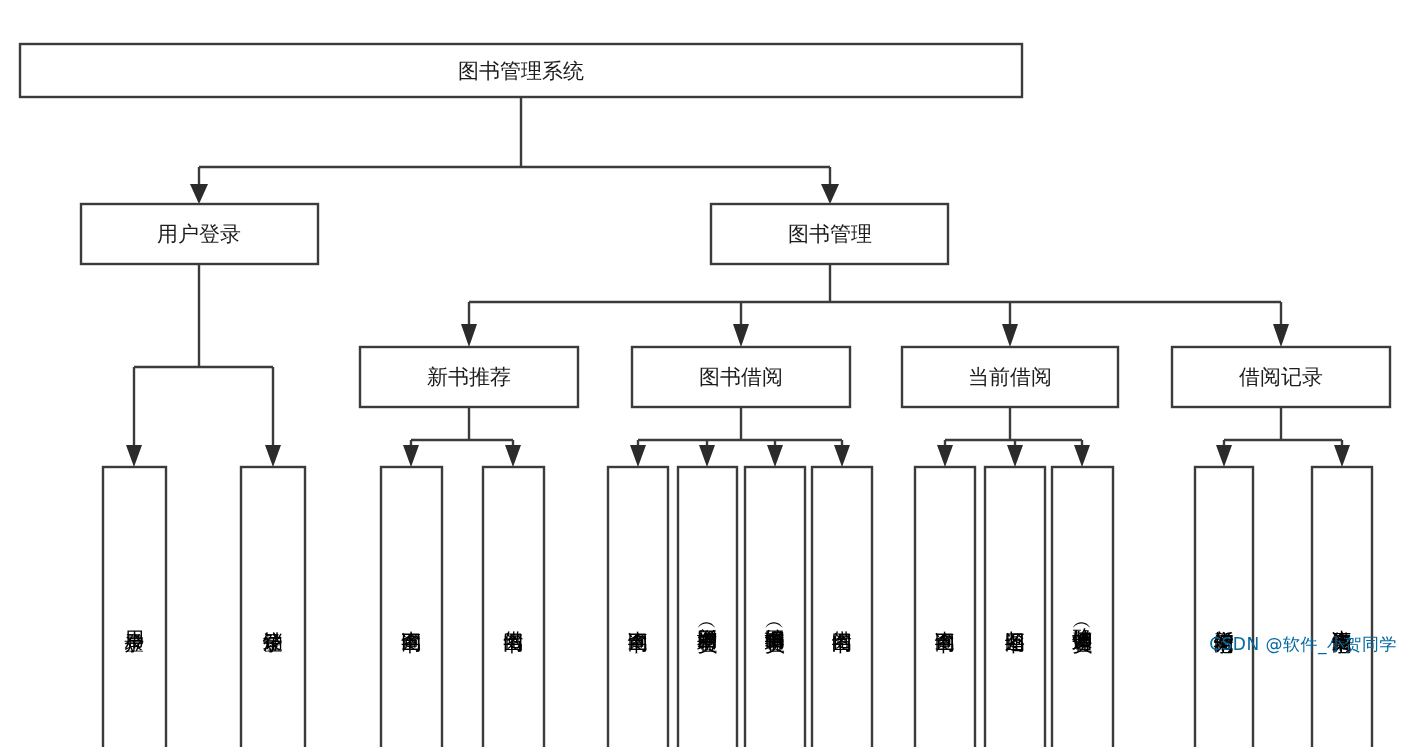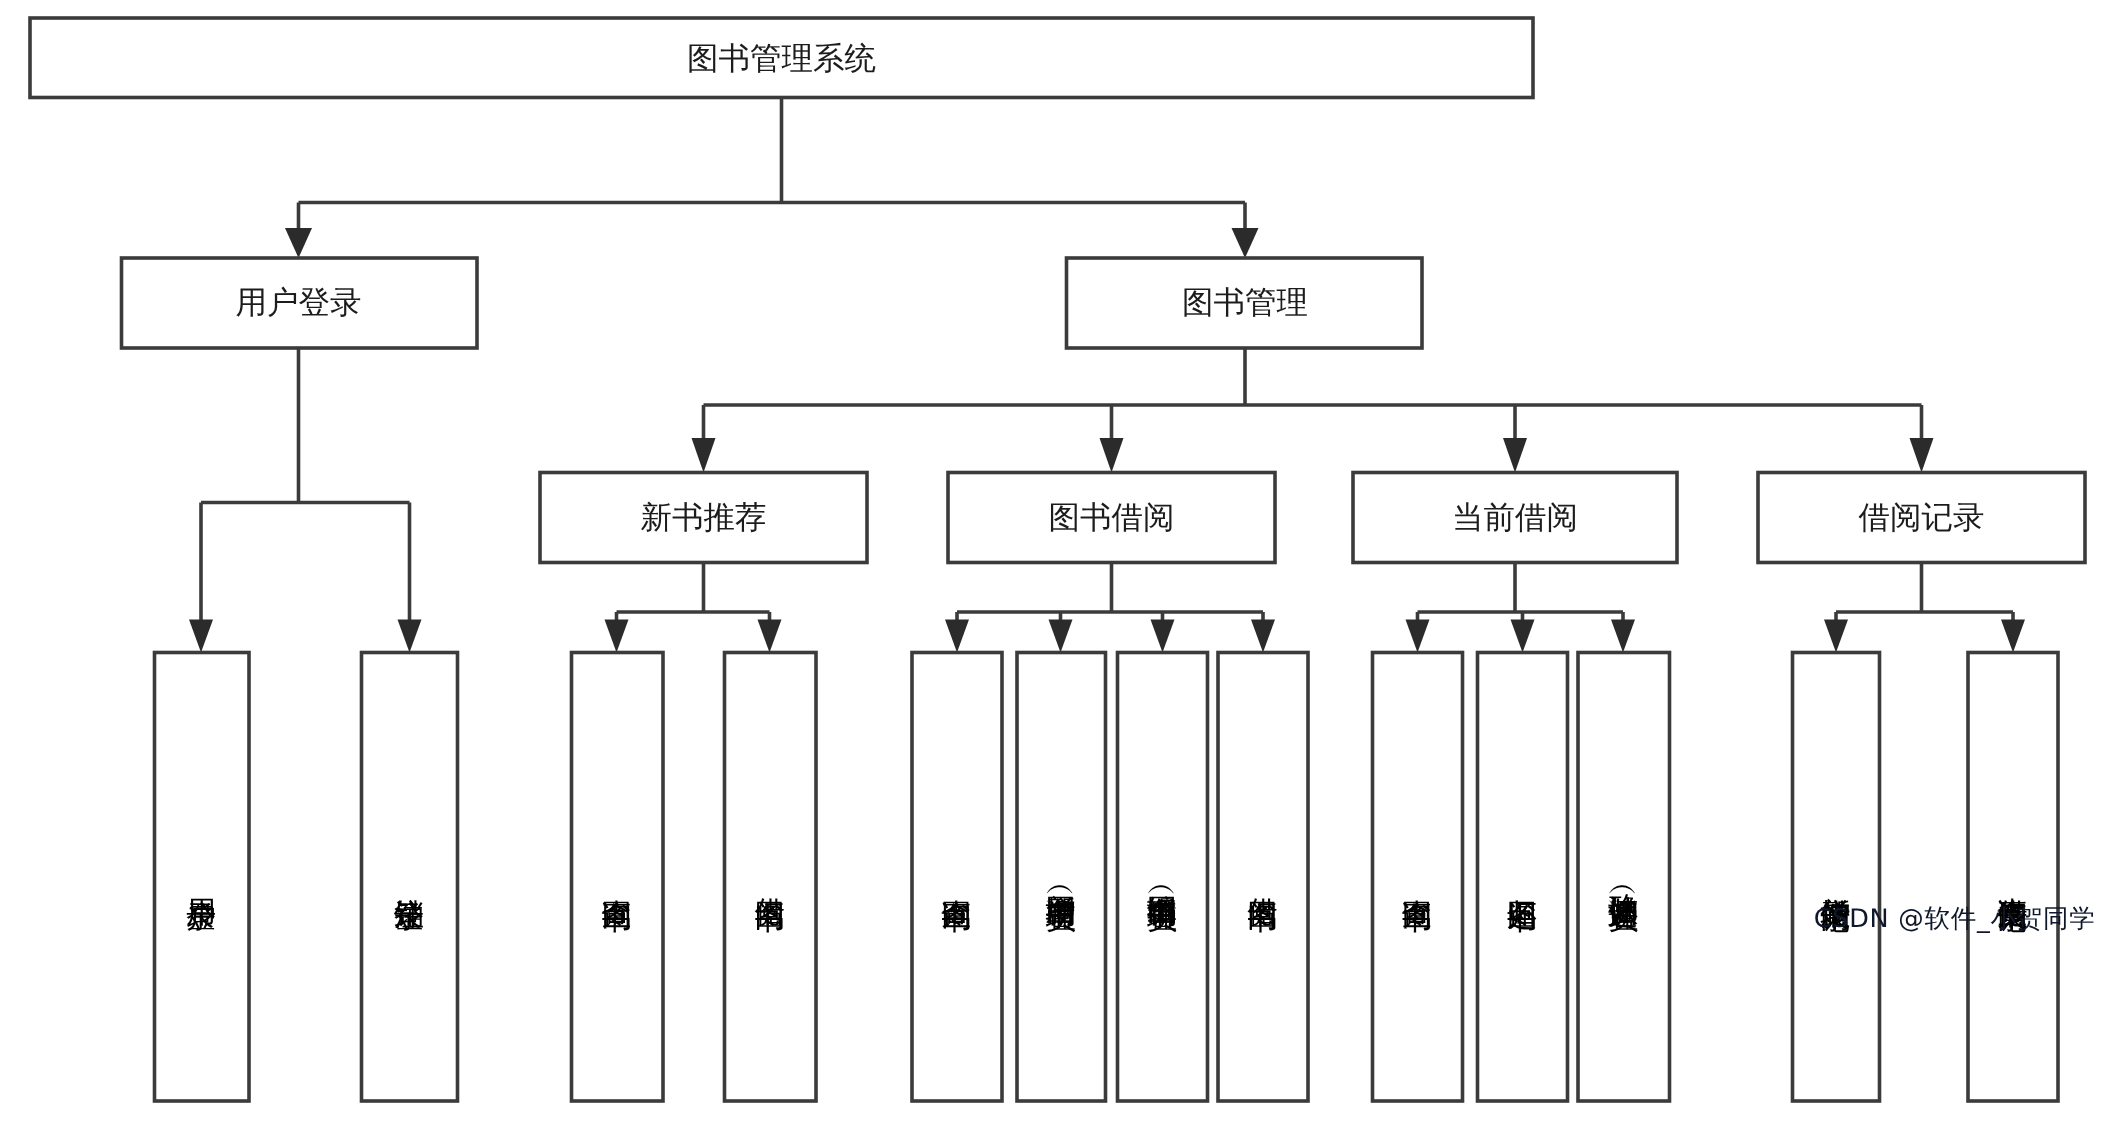--- a/index.html
+++ b/index.html
@@ -10,20 +10,21 @@
   body {
     width: 1405px;
     height: 747px;
     font-family: "DejaVu Sans", "Liberation Sans", sans-serif;
     overflow: hidden;
   }
   #diagram-root {
     position: relative;
     width: 1405px;
     height: 628px;
+    margin-top: 32px;
   }
   svg#flow-svg {
     position: absolute;
     top: 0;
     left: 0;
     width: 1405px;
     height: 747px;
     display: block;
   }
   .node-box {
@@ -65,21 +66,21 @@
   .arrow-head {
     fill: #2b2b2b;
     stroke: none;
   }
   #watermark {
     position: absolute;
     right: 8px;
     bottom: 4px;
     font-family: "DejaVu Sans", "Liberation Sans", sans-serif;
     font-size: 17px;
-    color: #0f172a;
+    color: #0369a1;
     letter-spacing: 0.5px;
     user-select: none;
   }
 </style>
 </head>
 <body>
 
 <div id="diagram-root">
 
   <svg id="flow-svg" viewBox="0 0 1405 747">

